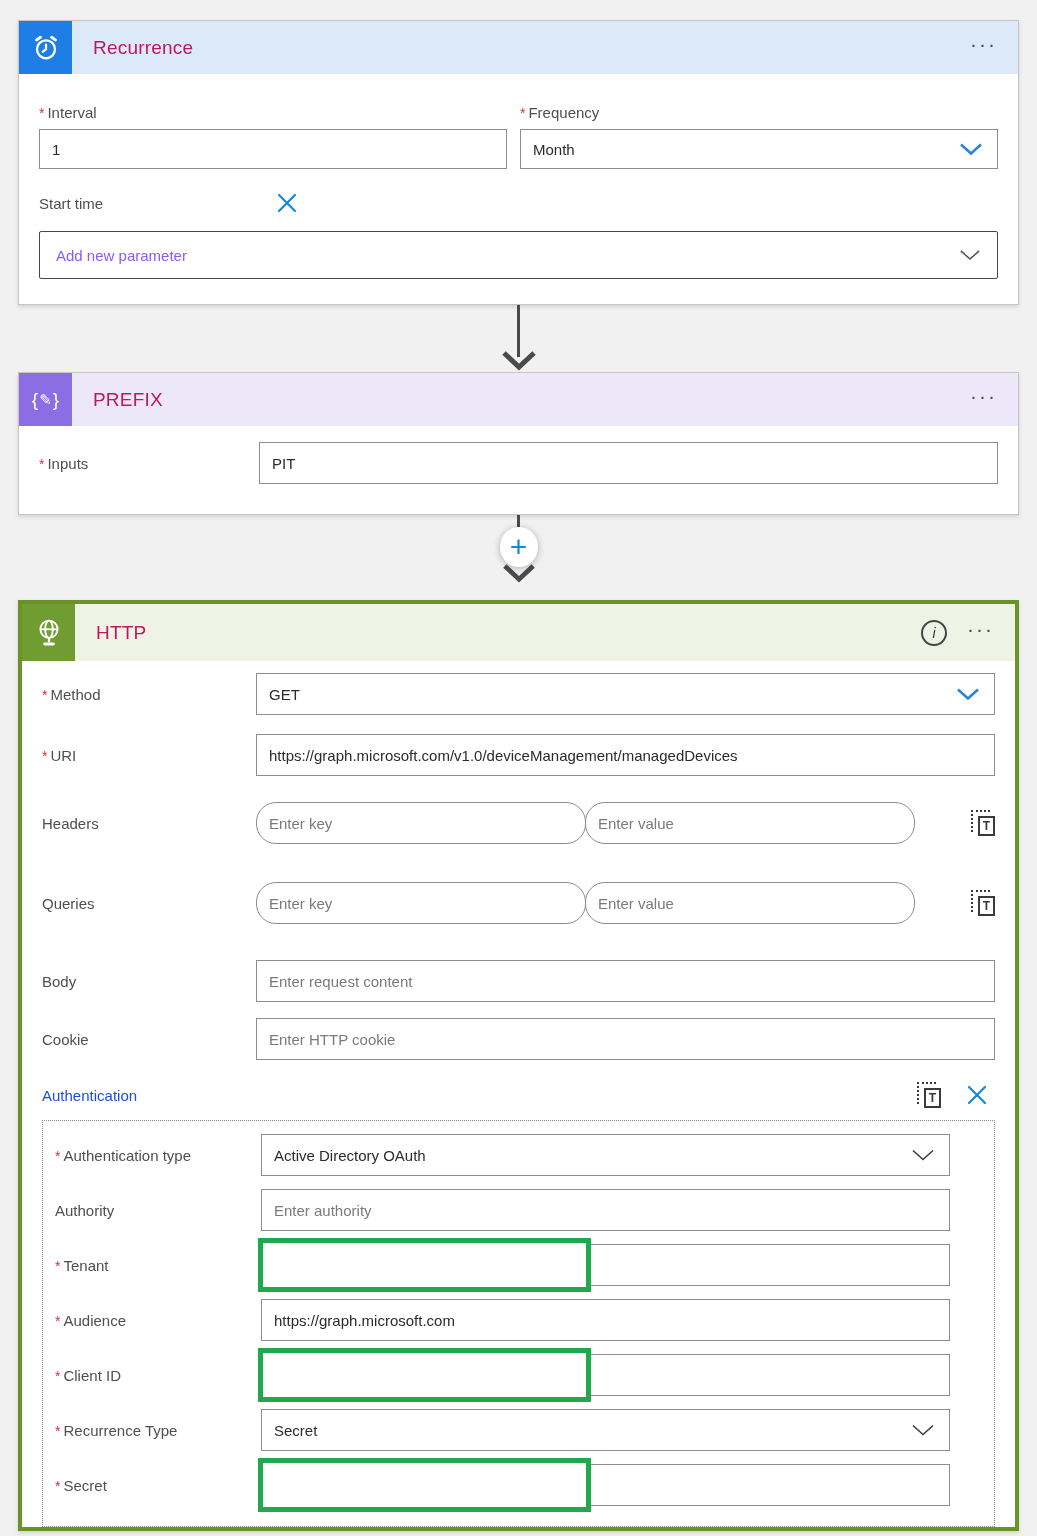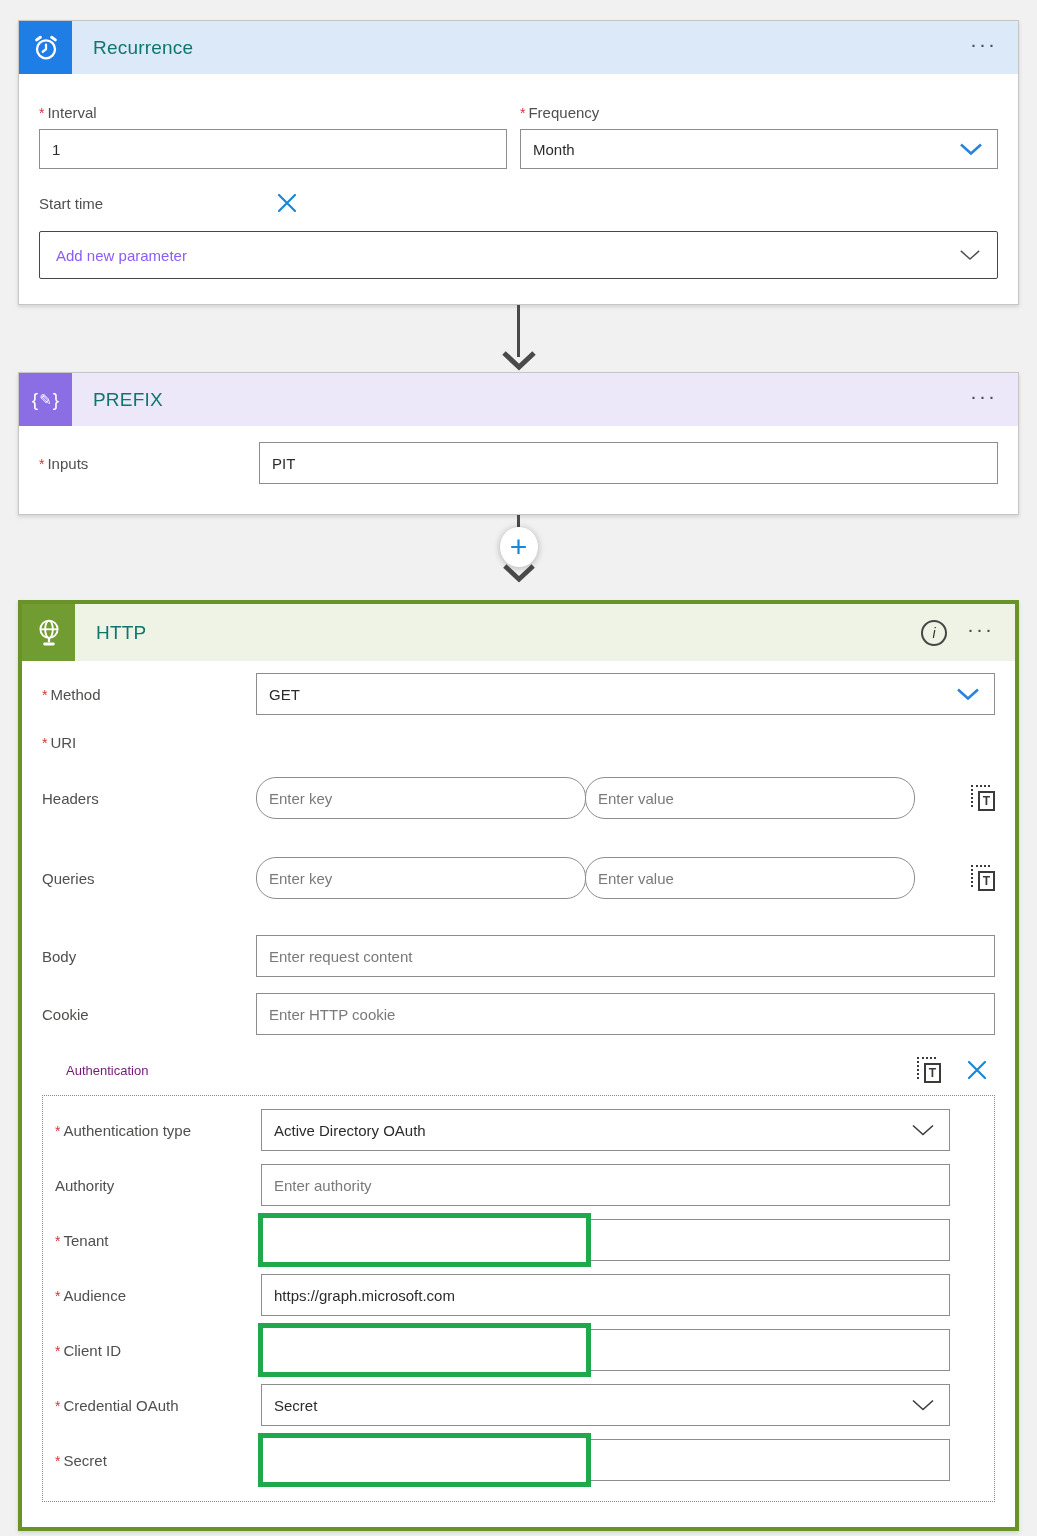--- a/index.html
+++ b/index.html
@@ -6,21 +6,21 @@
   html,body { background:#f1f1f1; }
   body { font-family:"Liberation Sans", sans-serif; }
   .canvas { position:relative; width:1037px; height:1536px; background:#f1f1f1; overflow:hidden; }
 
   
   .card { position:absolute; left:18px; width:1001px; background:#fff;
           border:1px solid #c8c6c4; box-shadow:0 1.5px 4px rgba(0,0,0,.13); }
   .card-header { display:flex; align-items:stretch; height:53px; cursor:pointer; }
   .icon-tile { width:53px; flex:0 0 53px; display:flex; align-items:center; justify-content:center; color:#fff; }
   .header-band { flex:1; display:flex; align-items:center; padding:0 21px; }
-  .card-title { font-size:19px; color:#0f766e; letter-spacing:.2px; }
+  .card-title { font-size:19px; color:#be185d; letter-spacing:.2px; }
   .header-actions { margin-left:auto; display:flex; align-items:center; gap:20px; }
   .more-dots { font-size:21px; color:#4b4b4b; letter-spacing:2px; line-height:10px; padding-bottom:8px; cursor:pointer; }
   .info-chip { width:26px; height:26px; border:2px solid #484644; border-radius:50%;
                display:flex; align-items:center; justify-content:center;
                font-size:14px; font-style:italic; color:#333; cursor:pointer; }
 
   
   .field-label { font-size:15px; color:#514f4d; white-space:nowrap; }
   .req { color:#d13438; margin-right:3px; font-size:14px; }
   .tbox { height:40px; border:1px solid #8f8d8b; background:#fff; display:flex; align-items:center;
@@ -59,21 +59,21 @@
   
   .ticon { position:relative; width:24px; height:26px; cursor:pointer; flex:0 0 24px; }
   .ticon::before { content:""; position:absolute; left:0; top:0; width:17px; height:20px;
                    border-left:2px dotted #3b3a39; border-top:2px dotted #3b3a39; }
   .ticon .tsq { position:absolute; right:0; bottom:0; width:17px; height:20px; border:2px solid #3b3a39;
                 background:#fff; display:flex; align-items:center; justify-content:center;
                 font-size:12px; font-weight:bold; color:#3b3a39; }
 
   
   .auth-row { display:flex; align-items:center; margin-top:22px; }
-  .auth-row .field-label { font-size:13px; color:#701a75;margin-left:24px; }
+  .auth-row .field-label { font-size:15px; color:#1d4ed8; }
   .auth-row .icons { margin-left:auto; display:flex; align-items:center; gap:24px; padding-right:6px; }
   .auth-set { border:1px dotted #8a8886; margin-top:12px; padding:0 44px 20px 12px; }
   .a-row { display:flex; align-items:center; margin-top:13px; }
   .a-label { width:206px; flex:0 0 206px; }
   .a-field { flex:1; position:relative; display:flex; }
   .a-field .tbox { height:42px; position:relative; z-index:1; }
   .redact { position:absolute; left:-3px; top:-6px; width:333px; height:54px;
             border:5px solid #1fa84c; background:#fff; z-index:2; }
 
   
@@ -206,20 +206,23 @@
             <span>GET</span>
             <svg class="chev" width="24" height="13" viewBox="0 0 24 13" fill="none" stroke="#2b83da" stroke-width="2.6">
                 <polyline points="2,2 12,11 22,2"></polyline>
               </svg>
           </div>
         </div>
       </div>
 
       <div class="h-row" style="margin-top:19px;">
         <span class="h-label field-label"><span class="req">*</span><span>URI</span></span>
+        <div class="h-field">
+          <input class="tbox" style="height: 42px;" value="https://graph.microsoft.com/v1.0/deviceManagement/managedDevices">
+        </div>
       </div>
 
       <div class="h-row" style="margin-top:26px;">
         <span class="h-label field-label">Headers</span>
         <div class="h-field">
           <input class="tbox pair" placeholder="Enter key" style="">
           <input class="tbox pair" placeholder="Enter value" style="">
           <span class="spacer"></span>
           <span class="ticon">
               <span class="tsq">T</span>
@@ -303,21 +306,21 @@
 
         <div class="a-row">
           <span class="a-label field-label"><span class="req">*</span><span>Client ID</span></span>
           <div class="a-field">
             <input class="tbox" value="" style="">
             <span class="redact"></span>
           </div>
         </div>
 
         <div class="a-row">
-          <span class="a-label field-label"><span class="req">*</span><span>Credential OAuth</span></span>
+          <span class="a-label field-label"><span class="req">*</span><span>Recurrence Type</span></span>
           <div class="a-field">
             <div class="tbox selbox" style="height:42px;">
               <span>Secret</span>
               <svg class="chev" width="24" height="13" viewBox="0 0 24 13" fill="none" stroke="#3d3d3d" stroke-width="1.6">
                   <polyline points="2,2 12,11 22,2"></polyline>
                 </svg>
             </div>
           </div>
         </div>
 

